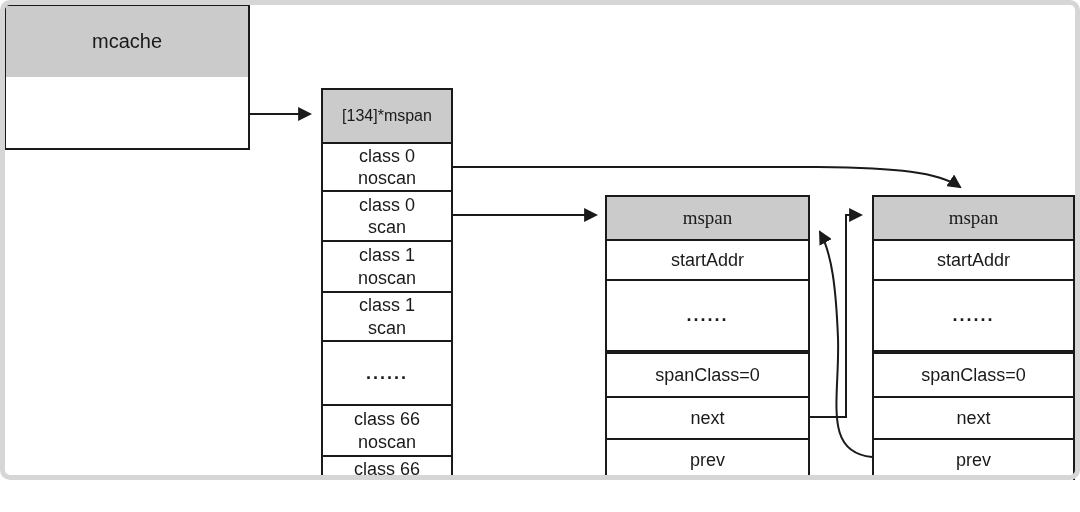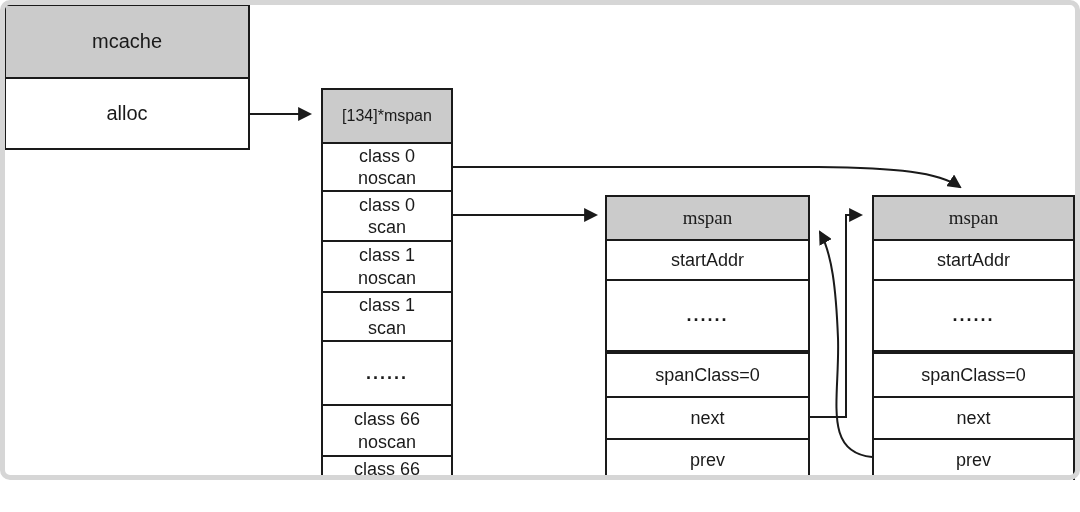--- a/index.html
+++ b/index.html
@@ -85,21 +85,20 @@
     </defs>
     <path d="M 250 114 H 310" fill="none" stroke="#1a1a1a" stroke-width="2" marker-end="url(#arw)"></path>
     <path d="M 453 167 L 818 167 C 898 168 938 172 960 187" fill="none" stroke="#1a1a1a" stroke-width="2" marker-end="url(#arw)"></path>
     <path d="M 453 215 H 596" fill="none" stroke="#1a1a1a" stroke-width="2" marker-end="url(#arw)"></path>
     <path d="M 810 417 H 846 V 215 H 861" fill="none" stroke="#1a1a1a" stroke-width="2" marker-end="url(#arw)"></path>
     <path d="M 872 457 C 822 452 840 398 838 338 C 836 288 832 254 820 232" fill="none" stroke="#1a1a1a" stroke-width="2" marker-end="url(#arw)"></path>
   </svg>
 
   <div class="box box-mcache">
     <div class="cell hdr">mcache</div>
-    <div class="cell">alloc</div>
   </div>
 
   <div class="box box-array">
     <div class="cell hdr">[134]*mspan</div>
     <div class="cell">
       <span>class 0</span>
       <span>noscan</span>
     </div>
     <div class="cell">
       <span>class 0</span>

